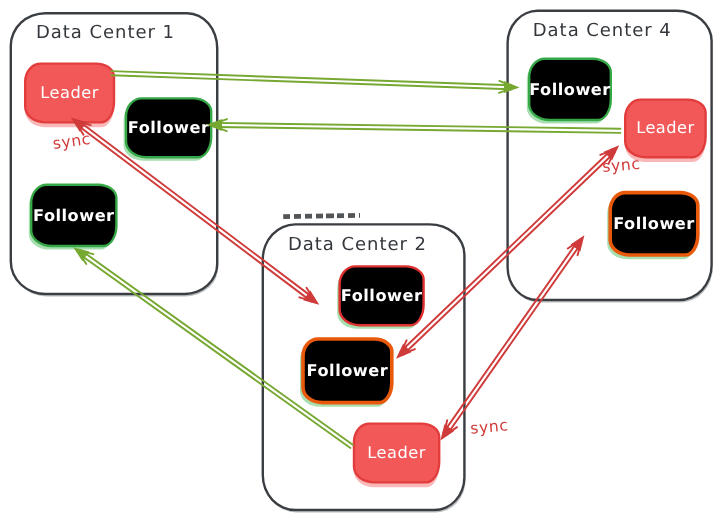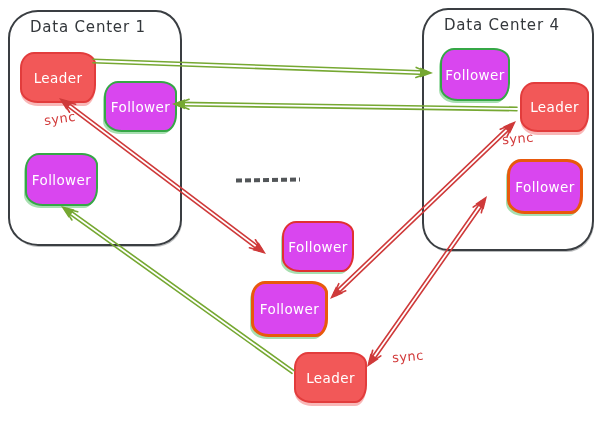--- a/index.html
+++ b/index.html
@@ -19,22 +19,23 @@
     position:absolute;display:flex;align-items:center;justify-content:center;
     color:#ffffff;font-size:13.5px;letter-spacing:.4px;font-weight:500;
     border-radius:14px 16px 12px 18px/16px 12px 18px 14px;
   }
   .node.leader{
     background:#f25858;border:2.5px solid #e23c3c;
     box-shadow:0 4px 0 -1px rgba(244,123,123,.55);
     text-align:center;
   }
   .node.follower{
-    background:#d946ef;border:2.5px solid #35a746;
+    background:#000000;border:2.5px solid #35a746;
     box-shadow:-2px 3px 0 -1px rgba(94,197,112,.55);
+    font-weight:bold;
   }
   .node.ring-red{border:2.5px solid #e03131;}
   .node.ring-orange{border:3px solid #e8590c;}
   .sync{
     position:absolute;color:#d23b3b;font-size:13px;letter-spacing:.5px;
     transform:rotate(-8deg);z-index:11;white-space:nowrap;
   }
   #arrows{position:absolute;left:0;top:0;z-index:10;pointer-events:none;}
   .scribble{
     position:absolute;height:4px;z-index:3;opacity:.85;transform:rotate(-1deg);
@@ -59,20 +60,23 @@
 </style>
 </head>
 <body>
 
 <div id="stage">
 
   <div id="dc1" class="container">
     <div class="title">Data Center 1</div>
   </div>
 
+  <div id="dc2" class="container">
+    <div class="title">Data Center 2</div>
+  </div>
   <div class="scribble" style="left:236px;top:178px;width:64px;"></div>
 
   <div id="dc3" class="container">
     <div class="title">Data Center 4</div>
   </div>
 
   <div id="n-dc1-leader" class="node leader">Leader</div>
   <div id="n-dc1-follower1" class="node follower">Follower</div>
   <div id="n-dc1-follower2" class="node follower">Follower</div>
 

